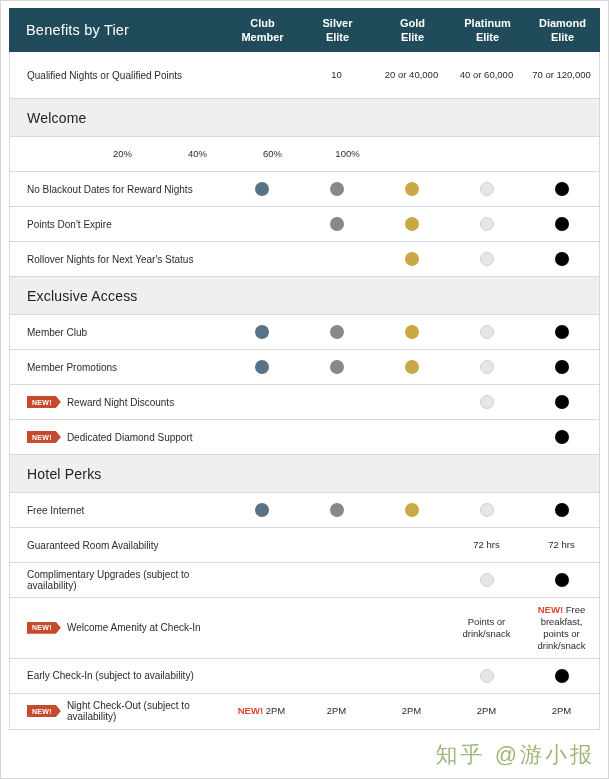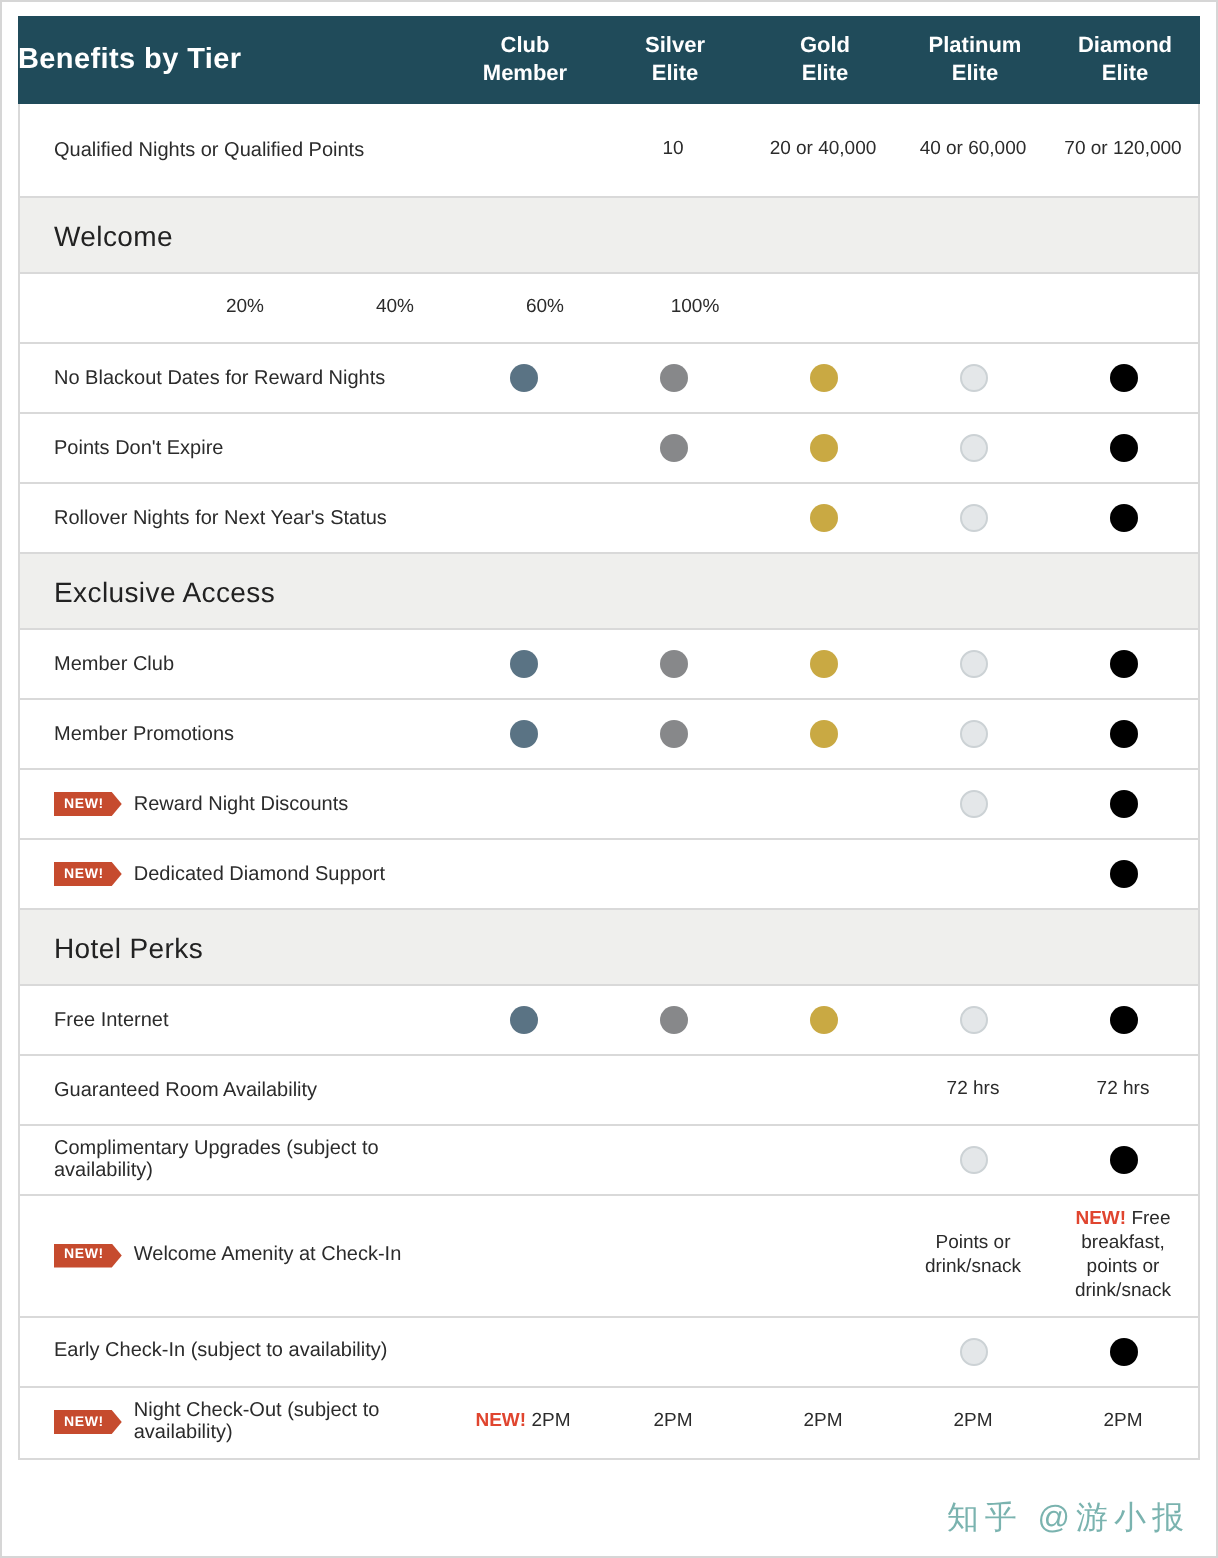--- a/index.html
+++ b/index.html
@@ -27,22 +27,23 @@
     display: flex;
     align-items: center;
     min-height: 44px;
     background: var(--header-bg, #204b5a);
     color: #fff;
     margin: -1px;
     margin-bottom: 0;
   }
   .thead .title {
     flex: 1;
+    padding-left: 17px;
     font-size: 14.5px;
-    font-weight: bold;
+    font-weight: normal;
     letter-spacing: .2px;
   }
   .col-h {
     width: 75px;
     text-align: center;
     font-size: 11px;
     font-weight: bold;
     line-height: 1.3;
     white-space: pre-line;
     padding: 4px 2px;
@@ -109,23 +110,23 @@
     clip-path: polygon(0 0, calc(100% - 5px) 0, 100% 50%, calc(100% - 5px) 100%, 0 100%);
   }
   .newtxt {
     color: var(--new-text, #e0452f);
     font-weight: bold;
   }
   .watermark {
     position: absolute;
     right: 13px;
     bottom: 8px;
-    font-size: 16px;
+    font-size: 22px;
     letter-spacing: 3px;
-    color: #0f766e;
+    color: #4d7c0f;
     opacity: .55;
     pointer-events: none;
     white-space: nowrap;
   }
 </style>
 </head>
 <body>
 
 <div class="page">
   <div class="table">

